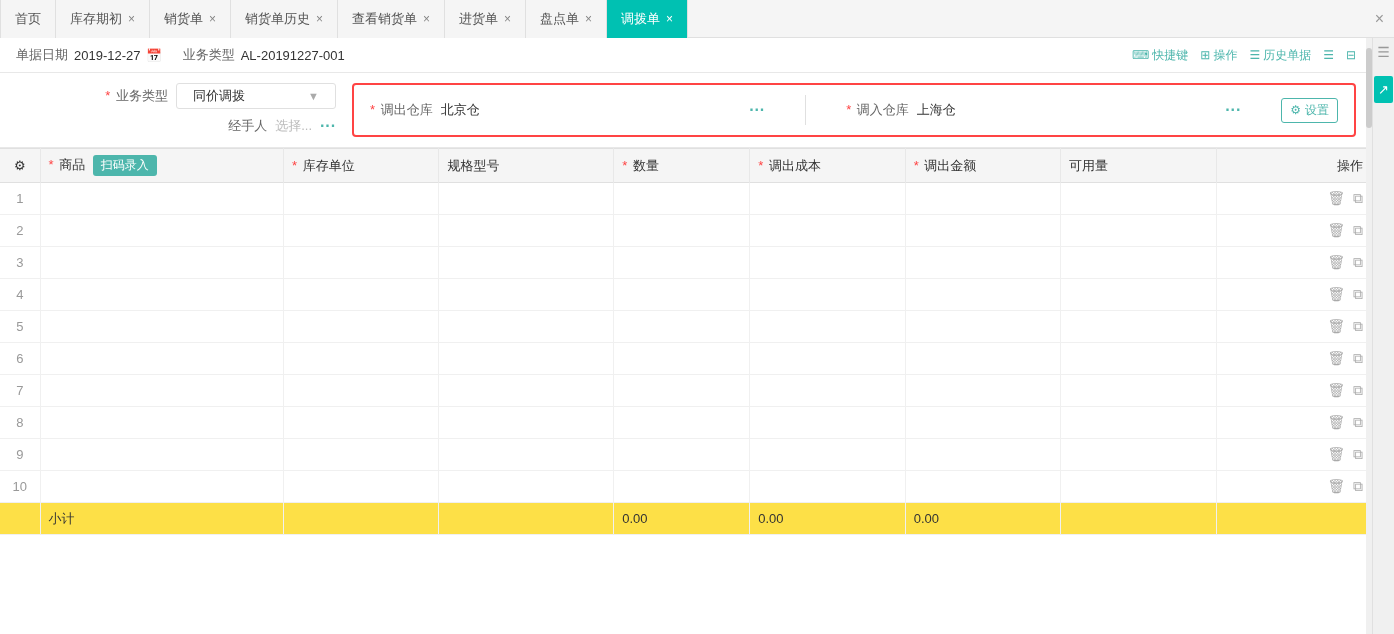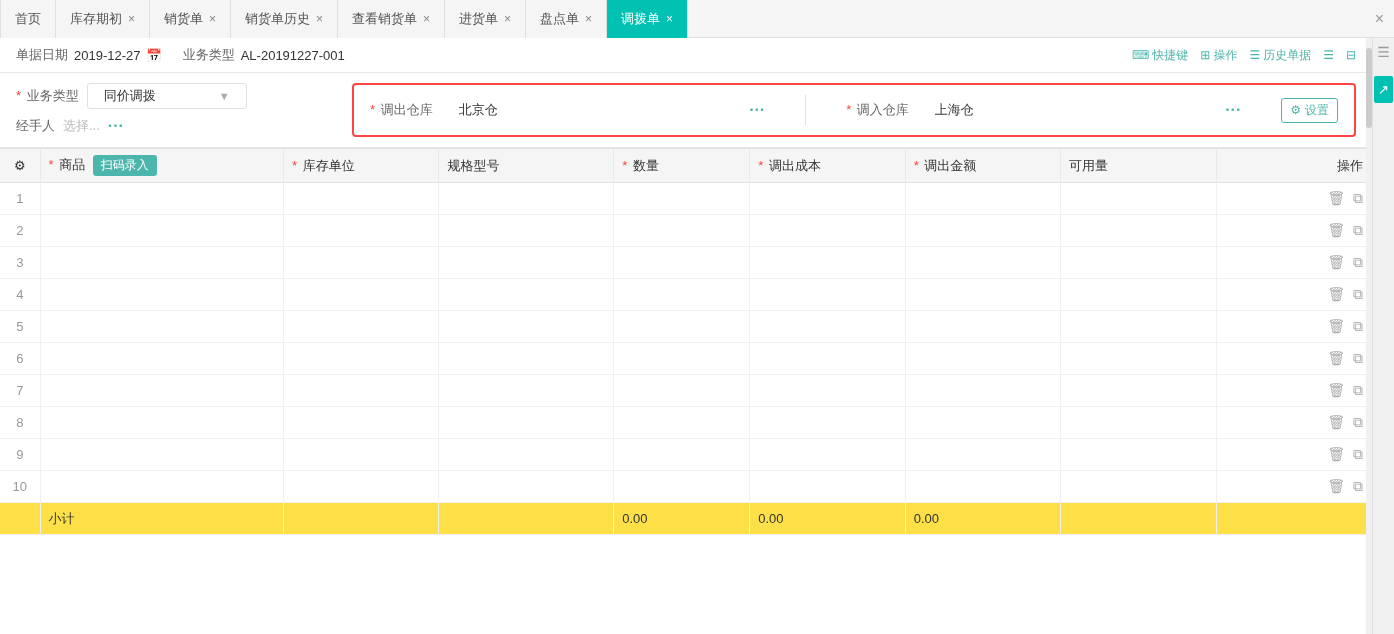--- a/index.html
+++ b/index.html
@@ -88,20 +88,21 @@
       align-items: flex-start;
       padding: 10px 16px;
       gap: 16px;
       border-bottom: 1px solid #e8e8e8;
     }
     .form-left {
       display: flex;
       flex-direction: column;
       gap: 8px;
       min-width: 320px;
+      align-items: flex-end;
     }
     .form-row {
       display: flex;
       align-items: center;
       gap: 8px;
     }
     .form-label {
       color: #666;
       white-space: nowrap;
       font-size: 13px;
@@ -138,21 +139,21 @@
       padding: 10px 16px;
       display: flex;
       align-items: center;
       gap: 40px;
       flex: 1;
       background: #fff;
     }
     .warehouse-item {
       display: flex;
       align-items: center;
-      gap: 26px;
+      gap: 8px;
       flex: 1;
     }
     .warehouse-label { color: #666; font-size: 13px; }
     .warehouse-value { color: #333; font-size: 13px; font-weight: 500; }
     .warehouse-divider {
       width: 1px;
       height: 30px;
       background: #e0e0e0;
     }
     .settings-btn {

